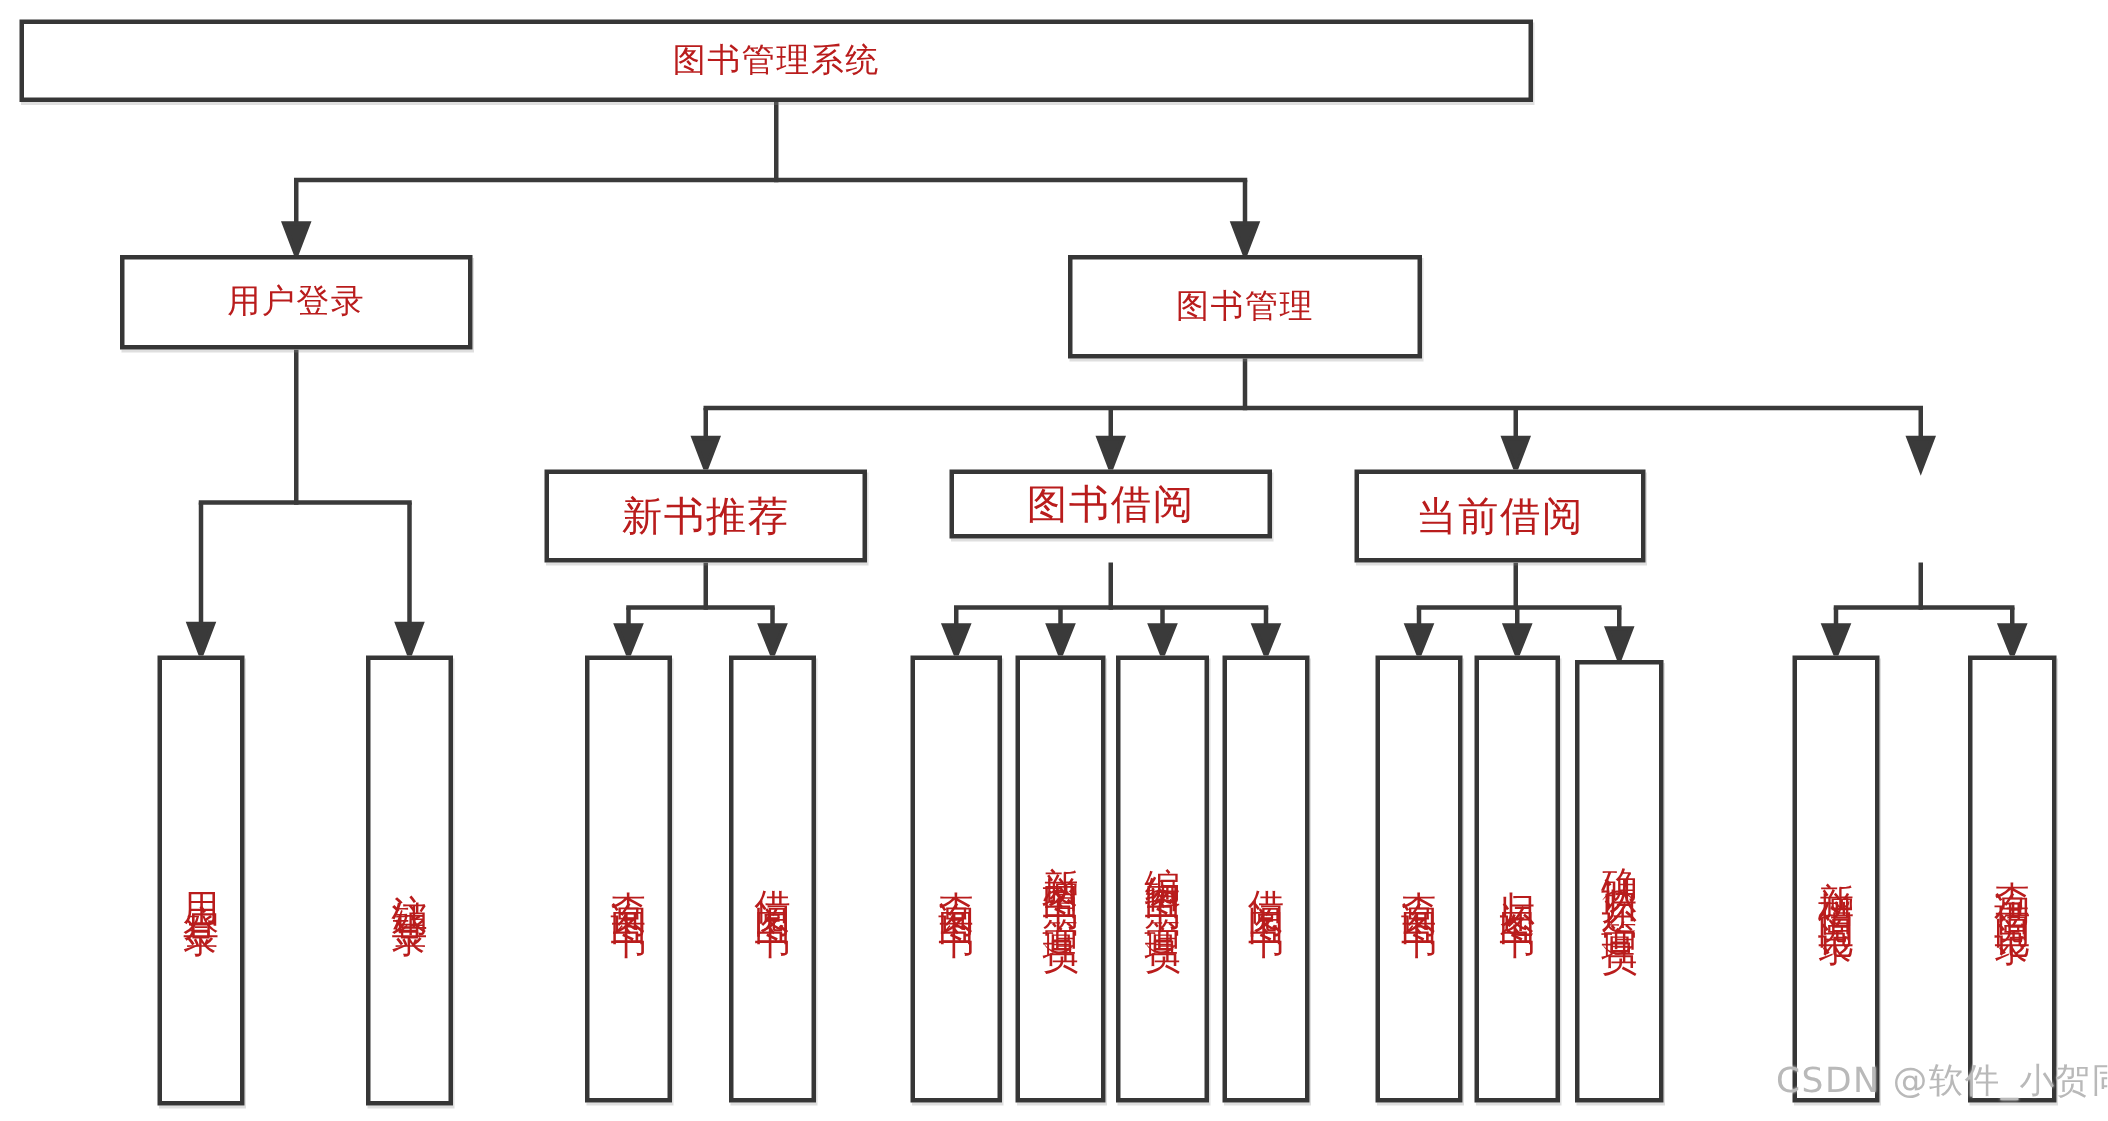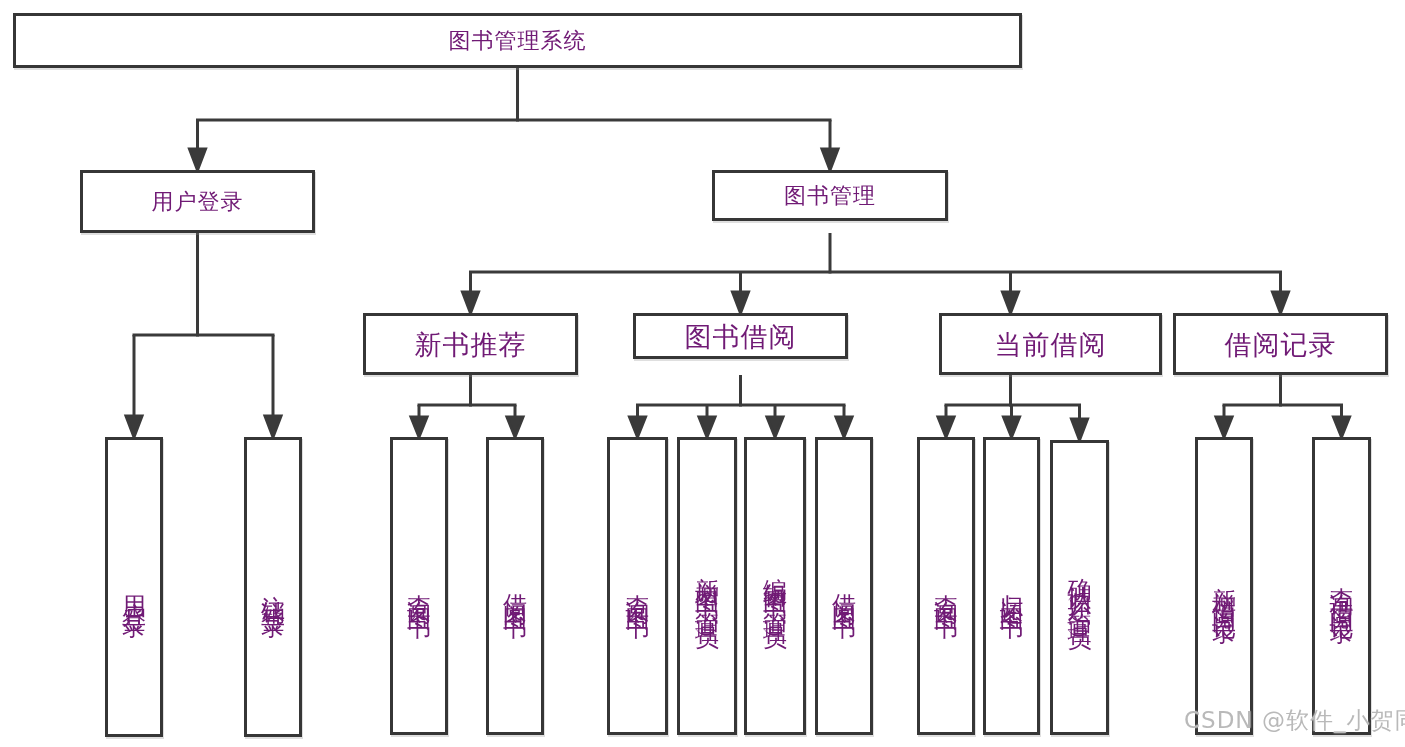--- a/index.html
+++ b/index.html
@@ -9,21 +9,21 @@
     background:#fff;
     font-family:"DejaVu Sans","Liberation Sans",sans-serif;
     overflow:hidden;
   }
   .connectors{position:absolute;left:0;top:0;}
   .box{
     position:absolute;
     box-sizing:border-box;
     border:3px solid #363636;
     background:#fff;
-    color:#701a75;
+    color:#b91c1c;
     display:flex;
     align-items:center;
     justify-content:center;
     text-align:center;
     box-shadow:1px 2px 0 rgba(140,140,140,.28);
   }
   .h{font-size:27px;letter-spacing:1px;line-height:1;}
   .root-box{font-size:22px;}
   .lvl2{font-size:22px;}
   .v{
@@ -109,26 +109,25 @@
       <line x1="1224" y1="405" x2="1224" y2="420"></line>
       <polygon points="1216,417 1232,417 1224,437"></polygon>
       <line x1="1341.5" y1="405" x2="1341.5" y2="420"></line>
       <polygon points="1333.5,417 1349.5,417 1341.5,437"></polygon>
     </g>
   </svg>
 
   <div class="box h root-box" style="left:13px;top:13px;width:1009px;height:55px;">图书管理系统</div>
 
   <div class="box h lvl2" style="left:80px;top:170px;width:235px;height:63px;">用户登录</div>
-  <div class="box h lvl2" style="left:712px;top:170px;width:236px;height:51px;">图书管理</div>
+  <div class="box h lvl2" style="left:712px;top:170px;width:236px;height:69px;">图书管理</div>
 
   <div class="box h" style="left:363px;top:313px;width:215px;height:62px;">新书推荐</div>
   <div class="box h" style="left:633px;top:313px;width:215px;height:46px;">图书借阅</div>
-  <div class="box h" style="left:903px;top:313px;width:223px;height:62px;margin-left:36px;">当前借阅</div>
-  <div class="box h" style="left:1173px;top:313px;width:215px;height:62px;">借阅记录</div>
+  <div class="box h" style="left:903px;top:313px;width:194px;height:62px;">当前借阅</div>
 
   <div class="box v" style="left:105px;top:437px;width:58px;height:300px;">用户登录</div>
   <div class="box v" style="left:244px;top:437px;width:58px;height:300px;">注销登录</div>
 
   <div class="box v" style="left:390px;top:437px;width:58px;height:298px;">查询图书</div>
   <div class="box v" style="left:486px;top:437px;width:58px;height:298px;">借阅图书</div>
 
   <div class="box v" style="left:607px;top:437px;width:61px;height:298px;">查询图书</div>
   <div class="box v" style="left:677px;top:437px;width:60px;height:298px;">新增图书（管理员）</div>
   <div class="box v" style="left:744px;top:437px;width:62px;height:298px;">编辑图书（管理员）</div>

